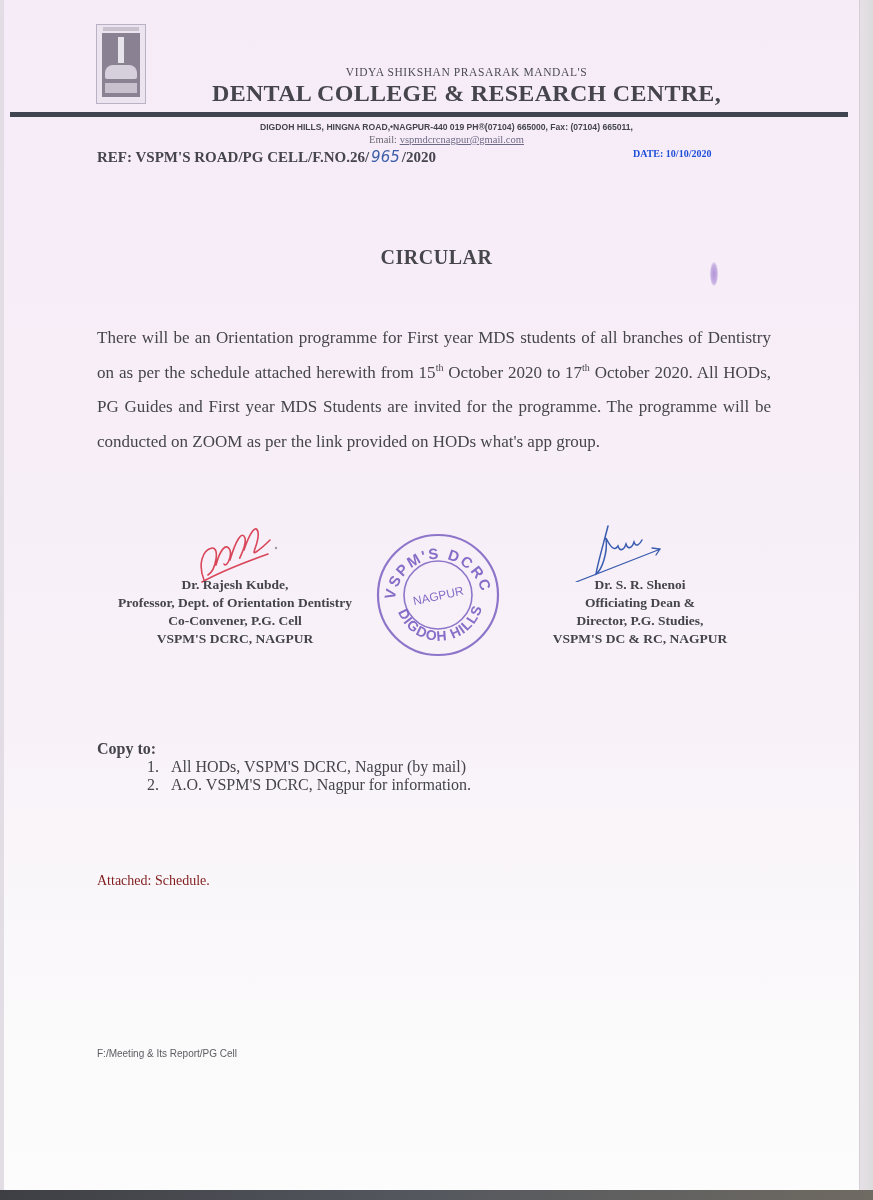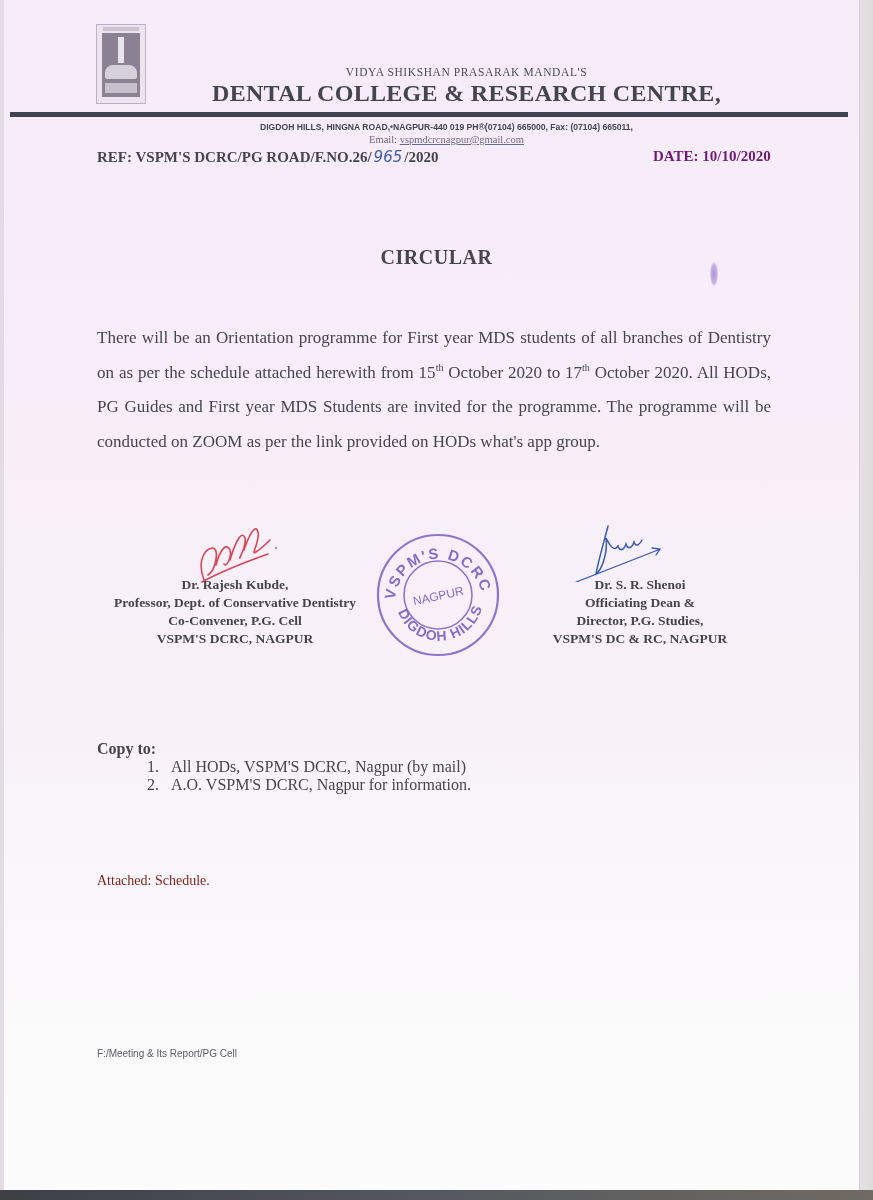--- a/index.html
+++ b/index.html
@@ -23,21 +23,21 @@
 
   .org-sub { left:0; width:873px; top:66px; text-align:center; font-size:11.5px; letter-spacing:0.6px; color:#4c4c52; padding-left:60px; box-sizing:border-box; }
   .org-name { left:0; width:873px; top:80px; text-align:center; font-size:24px; font-weight:bold; color:#45454b; padding-left:60px; box-sizing:border-box; letter-spacing:0.3px; }
   .rule { left:10px; top:112px; width:838px; height:5px; background:#3f4450; }
   .address { left:0; width:873px; top:122px; text-align:center; font-family:"Liberation Sans","DejaVu Sans",sans-serif; font-size:8.6px; font-weight:bold; color:#45454c; padding-left:20px; box-sizing:border-box; }
   .email { left:0; width:873px; top:134px; text-align:center; font-size:10.5px; color:#6a6870; padding-left:20px; box-sizing:border-box;font-family:Liberation Serif, serif; }
   .email a { color:#6e6a86; text-decoration:underline; }
 
   .ref { left:97px; top:148px; font-size:15px; font-weight:bold; color:#45454b; }
   .ref .hand { font-family:"DejaVu Sans",sans-serif; font-weight:normal; font-style:italic; color:#3d5ea8; font-size:15px; padding:0 2px; }
-  .date { left:633px; top:148px; font-size:15px; font-weight:bold; color:#701a75;margin-left:20px; }
+  .date { left:633px; top:148px; font-size:10px; font-weight:bold; color:#1d4ed8; }
 
   .title { left:0; width:873px; top:246px; text-align:center; font-size:20px; font-weight:bold; color:#46464c; letter-spacing:0.5px; }
   .ink-spot { left:710px; top:262px; width:8px; height:24px; background:radial-gradient(ellipse at center,#b194d6 0%,#c8b2e2 55%,transparent 75%); border-radius:40%; }
 
   .body-text { left:97px; top:321px; width:674px; font-size:17px; line-height:34.5px; text-align:justify; color:#45454b; }
   .body-text p { margin:0; }
   .body-text sup { font-size:10px; line-height:0; }
 
   .sig-block { text-align:center; font-size:13.5px; font-weight:bold; color:#44444a; line-height:18px; }
   .sig-left { left:60px; top:576px; width:350px; }
@@ -71,38 +71,38 @@
 <div class="abs org-sub">VIDYA SHIKSHAN PRASARAK MANDAL'S</div>
 <div class="abs org-name">DENTAL COLLEGE &amp; RESEARCH CENTRE,</div>
 <div class="abs rule"></div>
 <div class="abs address">DIGDOH HILLS, HINGNA ROAD,•NAGPUR-440 019 PH®(07104) 665000, Fax: (07104) 665011,</div>
 <div class="abs email">
   <span>Email:</span>
   <a>vspmdcrcnagpur@gmail.com</a>
 </div>
 
 <div class="abs ref">
-  <span>REF: VSPM'S DCRC/PG ROAD/F.NO.26/</span><span class="hand">965</span><span>/2020</span>
+  <span>REF: VSPM'S ROAD/PG CELL/F.NO.26/</span><span class="hand">965</span><span>/2020</span>
 </div>
 <div class="abs date">DATE: 10/10/2020</div>
 
 <div class="abs title">CIRCULAR</div>
 <div class="abs ink-spot"></div>
 
 <div class="abs body-text">
   <p><span>There will be an Orientation programme for First year MDS students of all branches of Dentistry on as per the schedule attached herewith from 15</span><sup>th</sup><span> October 2020 to 17</span><sup>th</sup><span> October 2020.  All HODs, PG Guides and First year MDS Students are invited for the programme.   The programme will be conducted on ZOOM as per the link provided on HODs what's app group.</span></p>
 </div>
 
 <svg class="abs signature" style="left:190px;top:520px;" width="95" height="65" viewBox="0 0 95 65">
   <path d="M14 60 C 8 45, 12 30, 22 28 C 30 27, 26 50, 18 55 M 26 45 C 30 30, 36 22, 40 30 C 42 38, 36 48, 34 44 M 40 40 C 46 20, 52 10, 55 18 C 57 26, 48 40, 50 38 M 54 30 C 60 12, 66 4, 68 12 C 70 22, 60 36, 66 32 C 72 28, 78 22, 80 20 M 12 62 C 30 52, 50 44, 78 34" fill="none" stroke="#d9475a" stroke-width="1.6" stroke-linecap="round"></path>
   <circle cx="86" cy="28" r="1.2" fill="#9a9aa0"></circle>
 </svg>
 <div class="abs sig-block sig-left">
   <div>Dr. Rajesh Kubde,</div>
-  <div>Professor, Dept. of Conservative Dentistry</div>
+  <div>Professor, Dept. of Orientation Dentistry</div>
   <div>Co-Convener, P.G. Cell</div>
   <div>VSPM'S DCRC, NAGPUR</div>
 </div>
 
 <svg class="abs stamp" width="130" height="130" viewBox="0 0 130 130">
   <defs>
     <path id="topArc" d="M 22 70 A 44 44 0 0 1 108 60"></path>
     <path id="botArc" d="M 25 82 A 44 44 0 0 0 110 72"></path>
   </defs>
   <circle cx="65" cy="65" r="60" fill="none" stroke="#7a5fc2" stroke-width="2.2" opacity="0.85"></circle>

